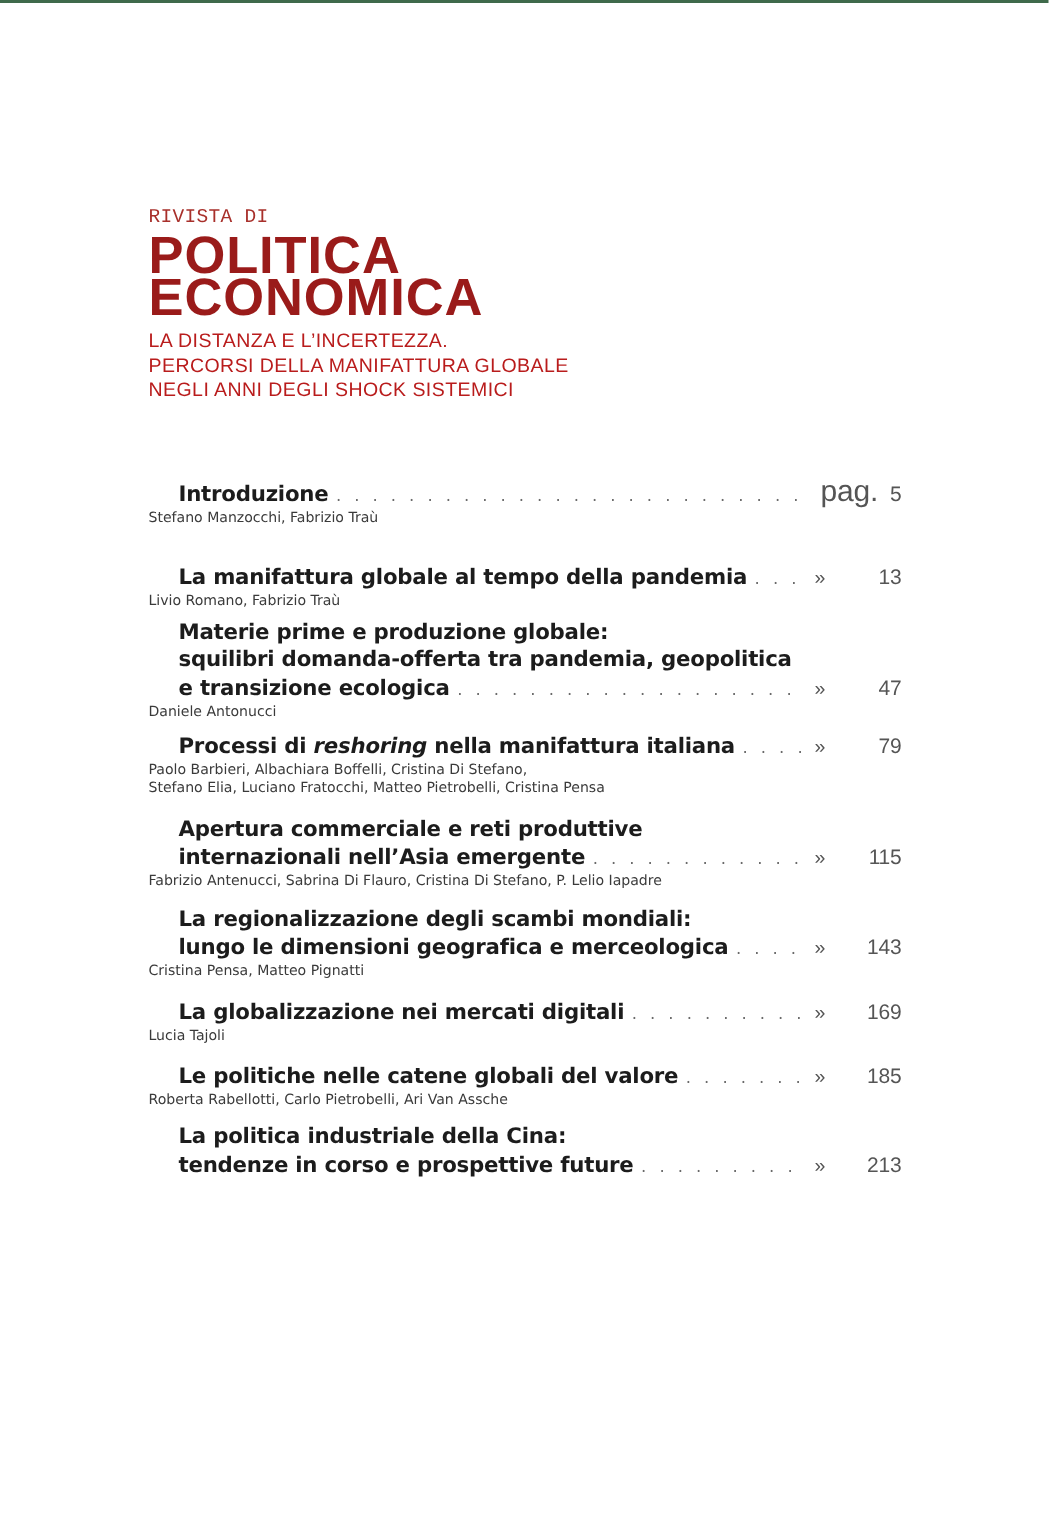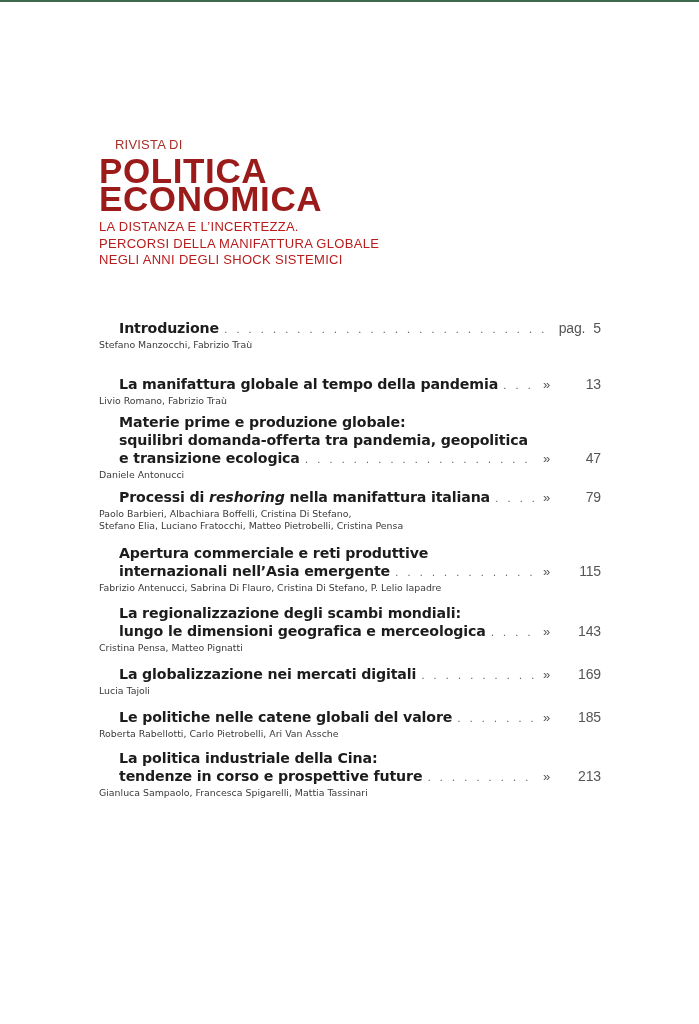--- a/index.html
+++ b/index.html
@@ -21,27 +21,26 @@
     width: 699px;
     height: 2px;
     background: #3f6a4b;
   }
   .masthead {
     position: absolute;
     left: 99px;
     top: 137px;
   }
   .kicker {
-    font-family: Liberation Sans, sans-serif;
+    font-family: Liberation Mono, monospace;
     font-size: 13px;
     color: #a8302b;
     letter-spacing: 0.2px;
     line-height: 15px;
     margin-bottom: 1px;
-    margin-left: 16px;
   }
   .mast-title {
     font-family: "Liberation Sans", sans-serif;
     font-weight: bold;
     font-size: 35px;
     line-height: 28px;
     color: #9a1b1a;
     letter-spacing: 0.6px;
     padding-top: 4px;
   }
@@ -99,21 +98,21 @@
     display: flex;
     align-items: baseline;
   }
   .ref .marker {
     width: 30px;
     text-align: left;
     font-size: 13px;
   }
   .ref .marker.pag {
     width: auto;
-    font-size: 14px;
+    font-size: 20px;
     margin-right: 8px;
   }
   .ref .num {
     width: 28px;
     text-align: right;
   }
   em.it {
     font-style: italic;
   }
   .authors {
@@ -268,16 +267,15 @@
       <div class="title-line">La politica industriale della Cina:</div>
       <div class="last-line">
         <span class="txt">tendenze in corso e prospettive future</span>
         <span class="leader">. . . . . . . . . . . . . . . . . . . . . . . . . . . . . . . . . . . . . . . . . . . . . . . . . . . . . . . . . . . . . . . . . . . .</span>
         <span class="ref">
           <span class="marker">»</span>
           <span class="num">213</span>
         </span>
       </div>
     </div>
-    <div class="authors">Gianluca Sampaolo, Francesca Spigarelli, Mattia Tassinari</div>
   </div>
 
 </div>
 
 </body></html>

